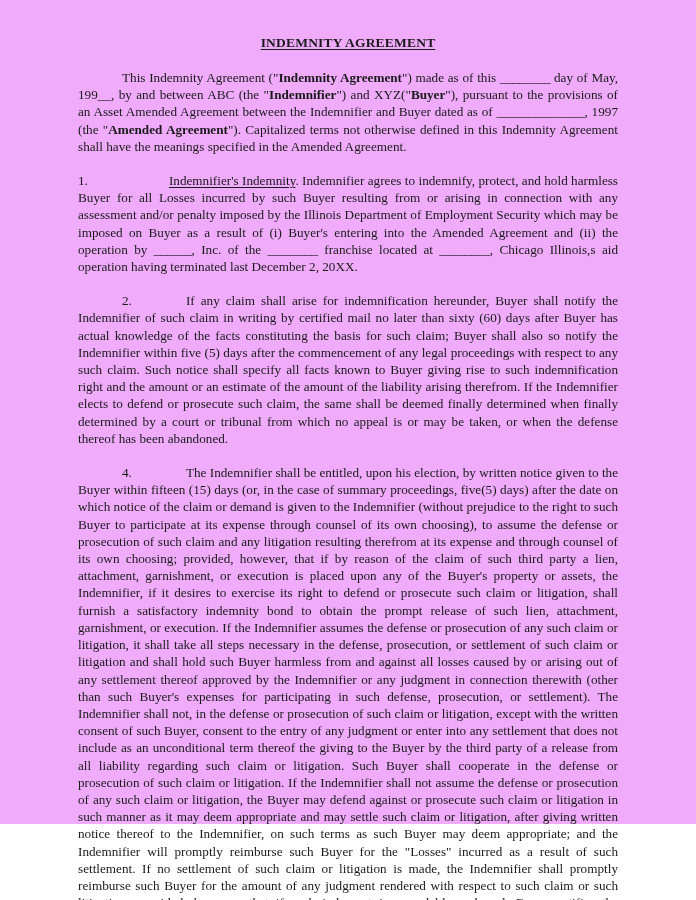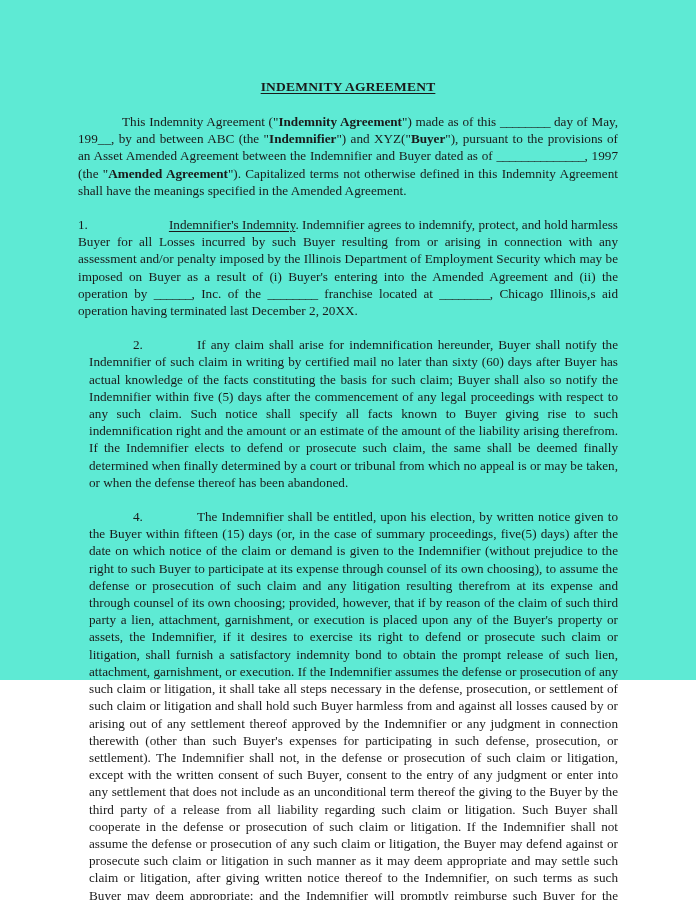--- a/index.html
+++ b/index.html
@@ -11,24 +11,24 @@
   body {
     width: 696px;
     height: 900px;
     font-family: "Liberation Serif", "DejaVu Serif", serif;
     color: #1a1a1a;
     -webkit-font-smoothing: antialiased;
   }
   .page {
     position: relative;
     width: 696px;
-    height: 680px;
-    background: #5eead4;
+    height: 824px;
+    background: #f0abfc;
     box-sizing: border-box;
-    padding: 78px 78px 0 78px;
+    padding: 34px 78px 0 78px;
   }
   .doc-title {
     text-align: center;
     font-weight: bold;
     font-size: 13.5px;
     letter-spacing: 0.2px;
     text-decoration: underline;
     text-underline-offset: 2px;
     margin: 0 0 18px 0;
     line-height: 17px;
@@ -43,21 +43,21 @@
   }
   .para:last-child { margin-bottom: 0; }
 
   
   .para-recital { text-indent: 44px; }
 
   
   .para-num-flush { text-indent: 0; }
 
   
-  .para-num-indent { text-indent: 44px; margin-left: 11px; }
+  .para-num-indent { text-indent: 44px; }
 
   
   .tab-sm { display: inline-block; width: 48px; }
   .tab-lg { display: inline-block; width: 54px; }
 
   b, .b { font-weight: bold; }
   .u {
     text-decoration: underline;
     text-underline-offset: 1.5px;
     margin-left: 33px;

